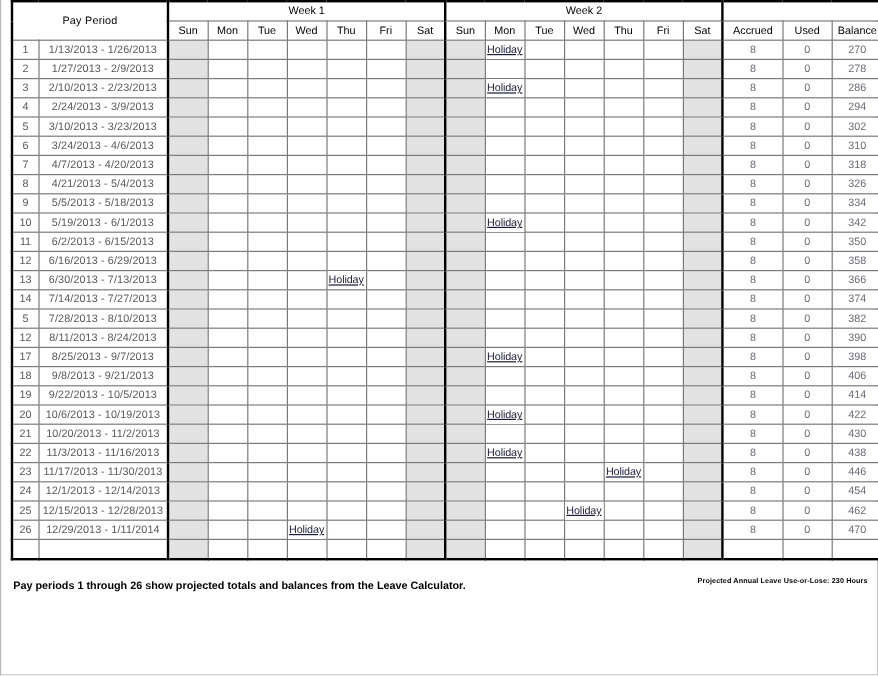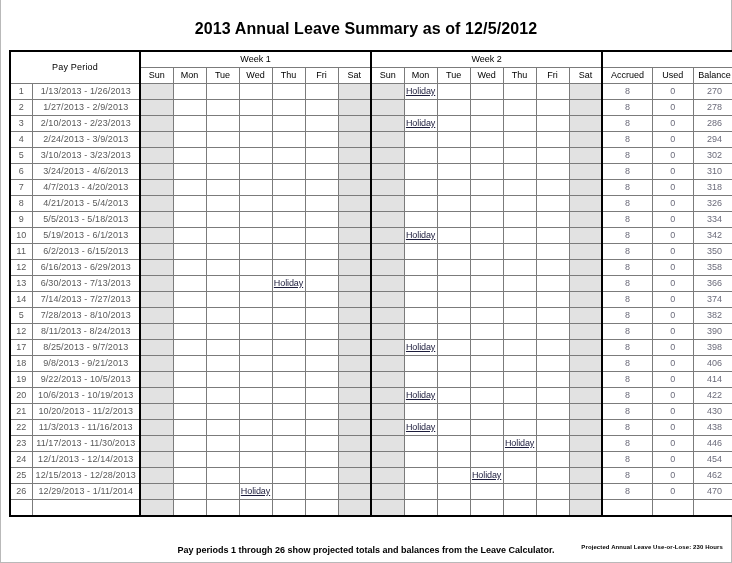--- a/index.html
+++ b/index.html
@@ -136,35 +136,33 @@
   .foot-right-top {
     position: absolute;
     right: 8px;
     top: 0px;
     font-size: 6px;
     font-weight: bold;
     color: #000;
     letter-spacing: 0.1px;
   }
   .foot-left {
-    margin-top: 27px;
+    margin-top: 15px;
     font-size: 9px;
     font-weight: bold;
     color: #000;
     line-height: 13px;
     letter-spacing: 0px;
-    text-align: center;
   }
 </style>
 </head>
 <body>
 
 <div id="page">
 
-  <div class="title">2013 Annual Leave Summary as of 12/5/2012</div>
 
   <div class="sheet-wrap">
     <table class="sheet">
       <colgroup>
         <col style="width:22px">
         <col style="width:108px">
         <col span="7" style="width:33px">
         <col span="7" style="width:33px">
         <col style="width:50px">
         <col style="width:41px">

